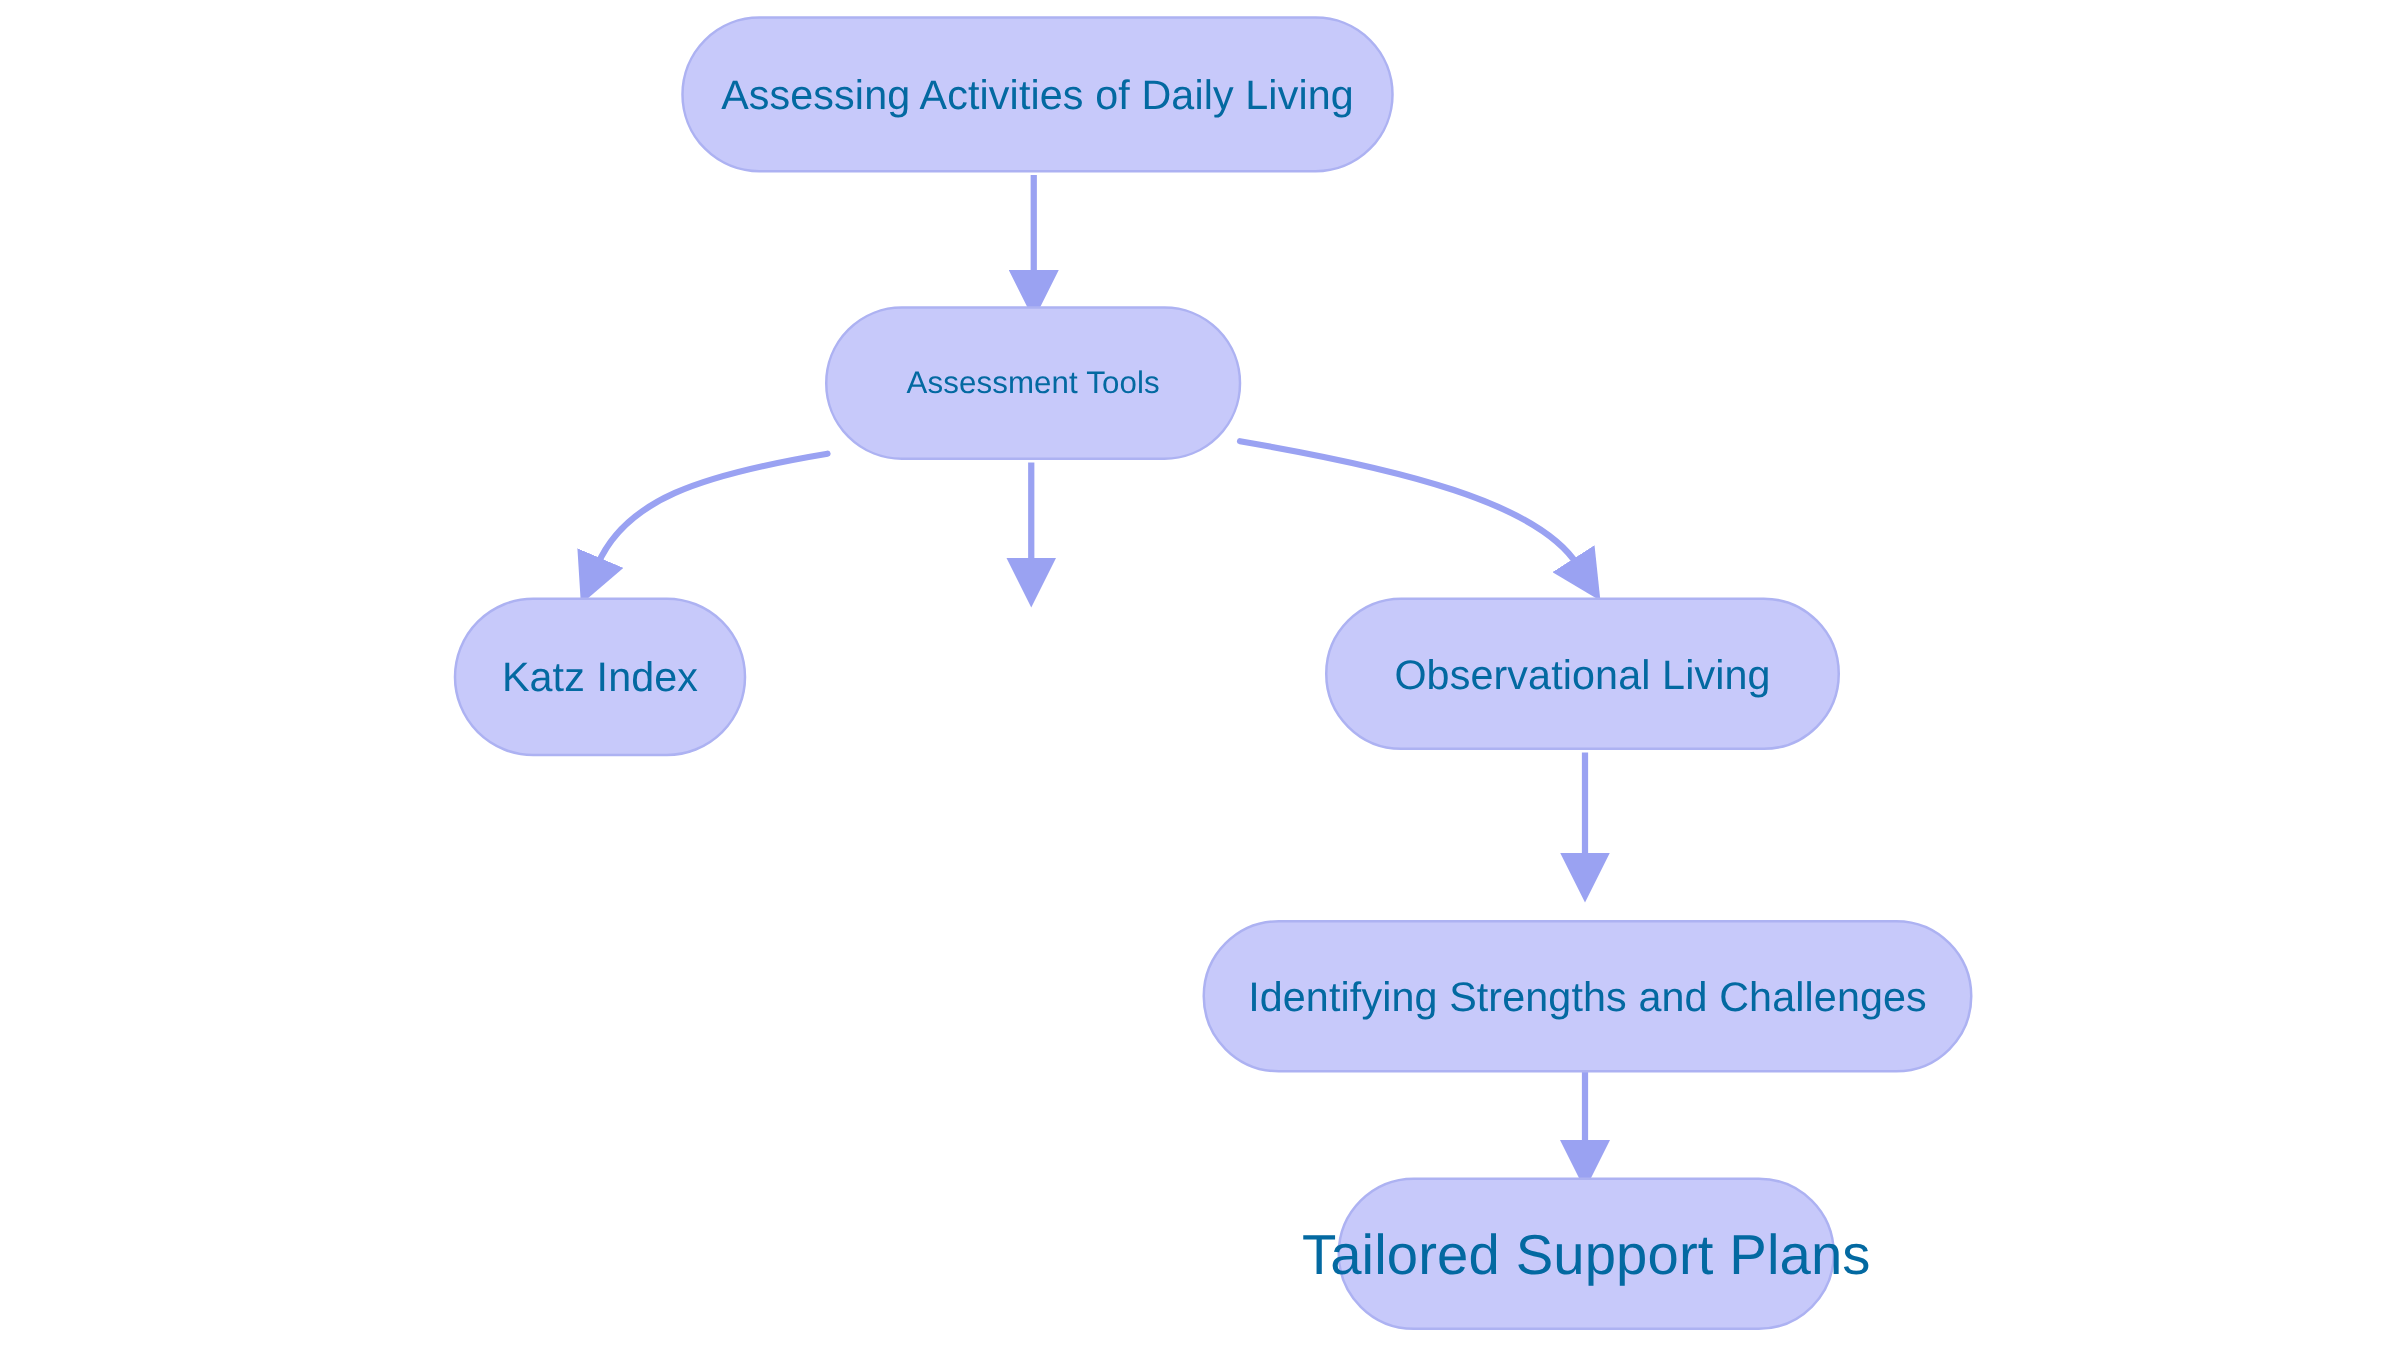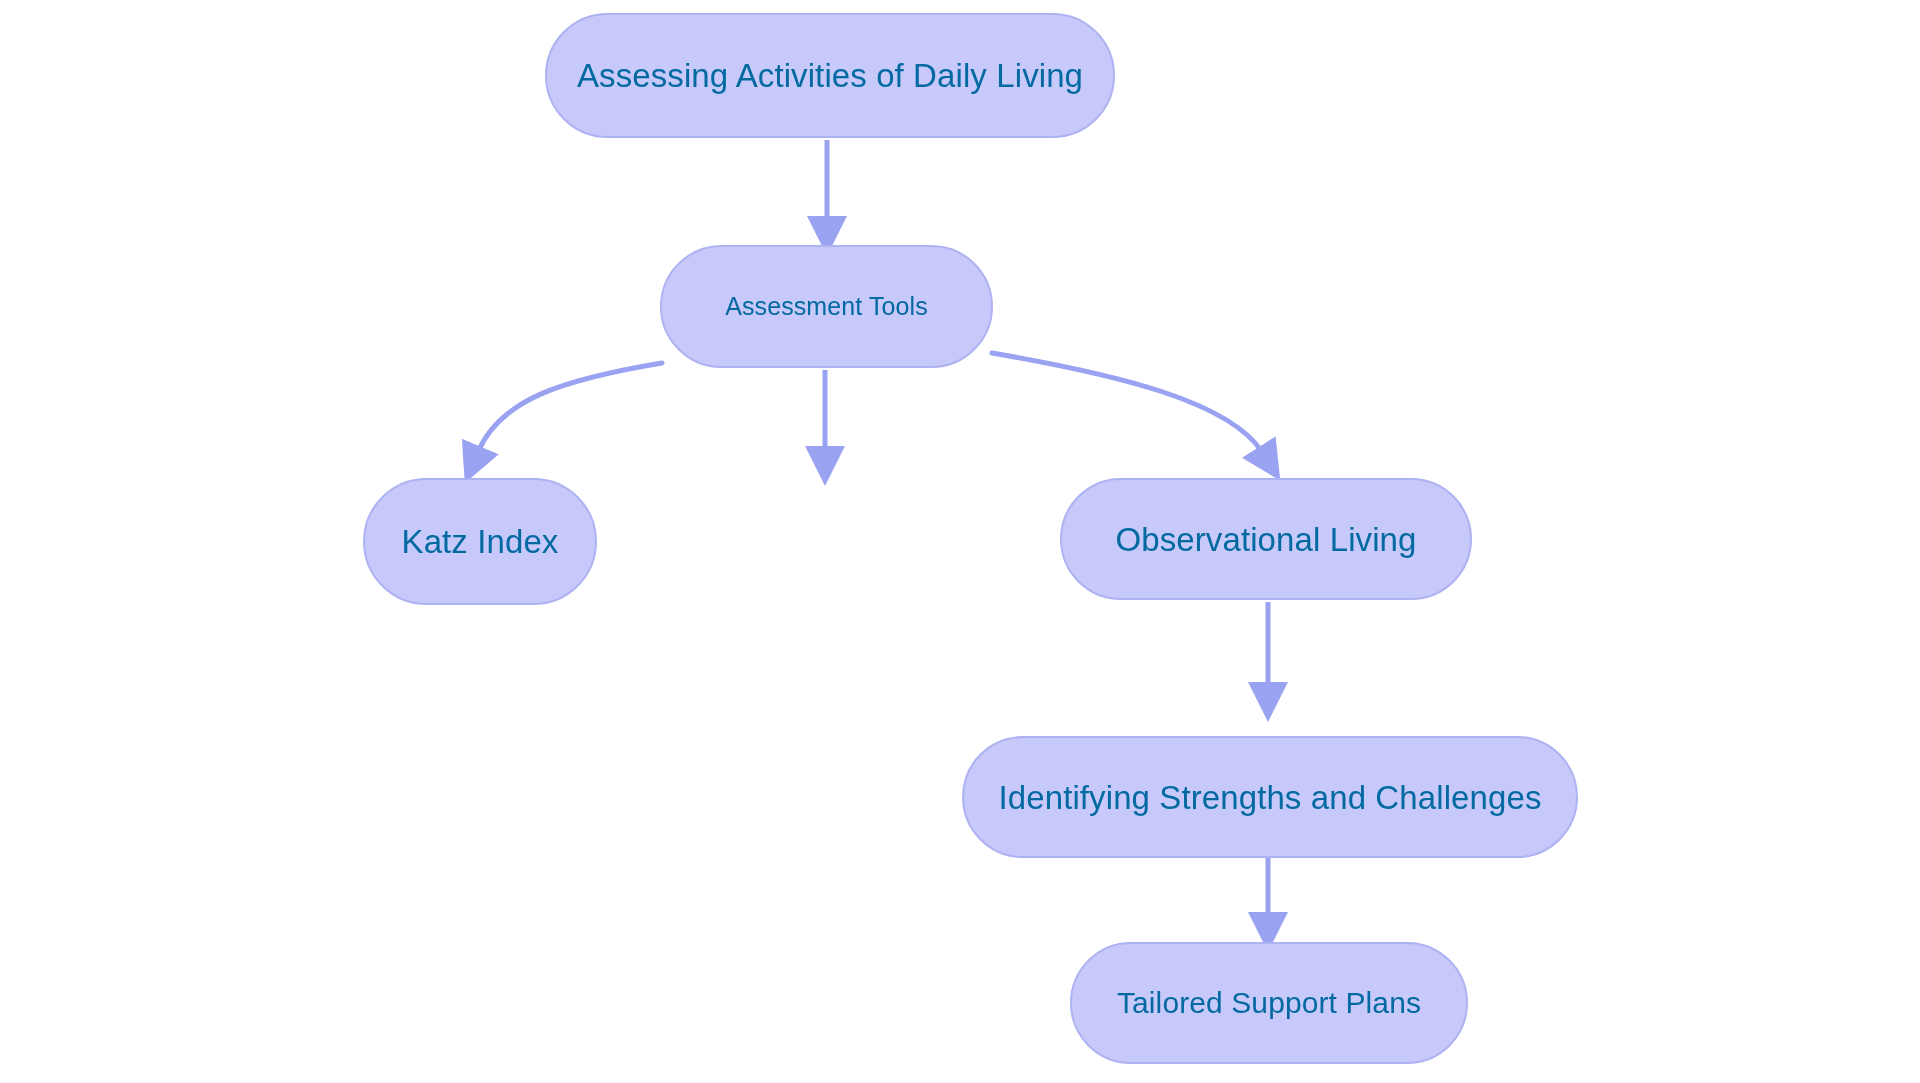--- a/index.html
+++ b/index.html
@@ -47,21 +47,21 @@
     display: block;
     line-height: 1;
   }
   
   #node-root      { left: 545px;  top: 13px;   width: 570px; height: 125px; font-size: 33px; }
   #node-tools     { left: 660px;  top: 245px;  width: 333px; height: 123px; font-size: 25px; }
   #node-katz      { left: 363px;  top: 478px;  width: 234px; height: 127px; font-size: 33px; }
   #node-other     { left: 700px;  top: 478px;  width: 245px; height: 122px; font-size: 33px; }
   #node-obs       { left: 1060px; top: 478px;  width: 412px; height: 122px; font-size: 33px; }
   #node-ident     { left: 962px;  top: 712px;  width: 616px; height: 122px; font-size: 33px; margin-top: 24px; }
-  #node-plans     { left: 1070px; top: 942px;  width: 398px; height: 122px; font-size: 30px; }
+  #node-plans     { left: 1070px; top: 942px;  width: 398px; height: 122px; font-size: 45px; }
 </style>
 </head>
 <body>
 
 <div id="canvas">
 
   <svg id="edges" viewBox="0 0 1920 1083" width="1920" height="1083" xmlns="http://www.w3.org/2000/svg">
     <defs>
       <marker id="arrowhead" markerWidth="10" markerHeight="8" refX="1.2" refY="4" orient="auto" markerUnits="strokeWidth">
         <path d="M0,0 L0,8 L8,4 z" fill="#9aa2f2"></path>

